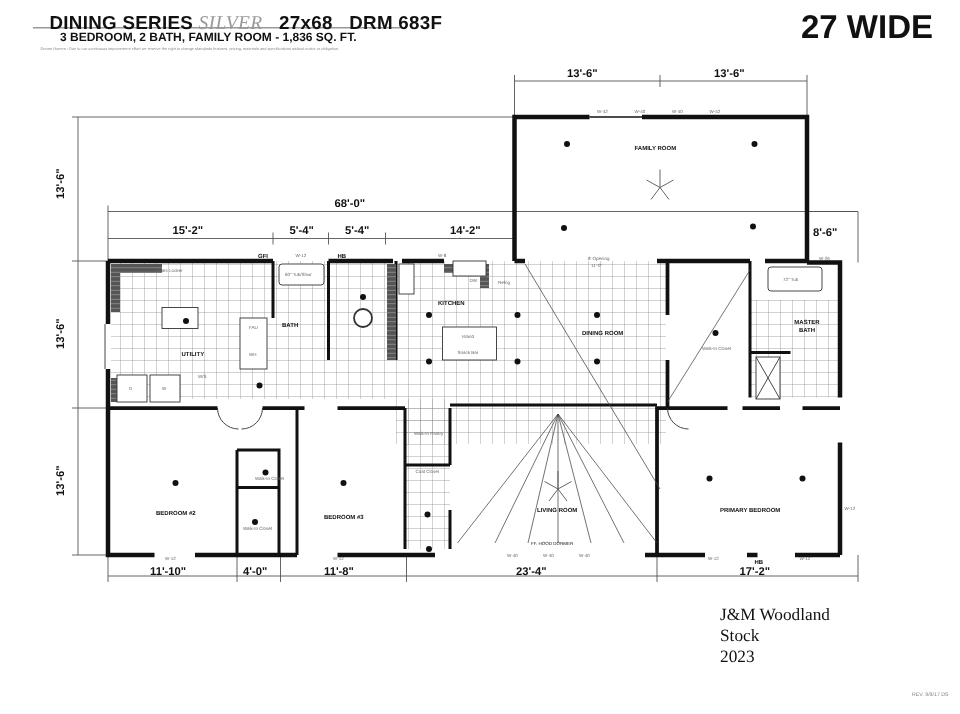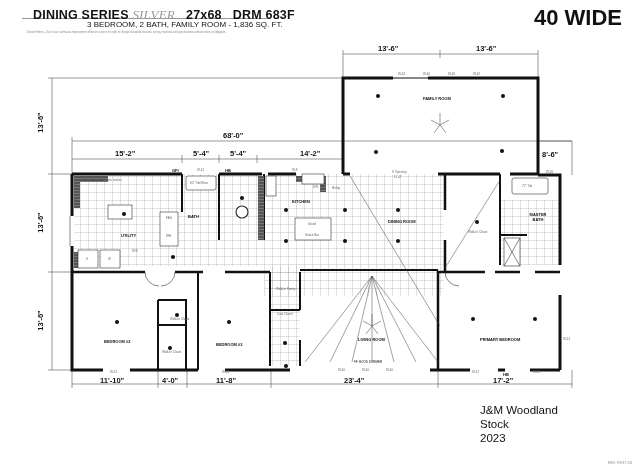--- a/index.html
+++ b/index.html
@@ -1,43 +1,43 @@
 <!DOCTYPE html>
 <html><head>
 <meta charset="utf-8">
 <style>
   html,body{margin:0;padding:0;background:#fff;}
   body{width:640px;height:476px;position:relative;overflow:hidden;font-family:"Liberation Sans",sans-serif;color:#111;}
   .abs{position:absolute;}
   .title1{left:33px;top:7px;font-size:12.5px;font-weight:bold;letter-spacing:0.2px;white-space:nowrap;}
   .title1 .silver{font-family:"Liberation Serif",serif;font-style:italic;font-weight:normal;color:#999;font-size:13px;}
-  .title2{left:40px;top:20px;font-size:8px;font-weight:normal;white-space:nowrap;margin-left:47px;}
+  .title2{left:40px;top:20px;font-size:8px;font-weight:bold;white-space:nowrap;}
   .fine{left:27px;top:31px;font-size:2.6px;color:#888;white-space:nowrap;}
   .hrule{left:22px;top:18px;width:245px;height:1px;background:#999;}
   .wide{left:534px;top:5px;font-size:22px;font-weight:bold;white-space:nowrap;}
-  .stock{left:480px;top:403px;font-size:11.5px;line-height:14px;white-space:pre;}
+  .stock{left:480px;top:403px;font-size:11.5px;line-height:14px;white-space:pre;font-family:Liberation Serif, serif;}
   .rev{left:608px;top:461px;font-size:3.5px;color:#888;}
   .dim{font-size:7.5px;font-weight:bold;white-space:nowrap;}
   .lbl{font-size:4px;font-weight:bold;white-space:nowrap;}
   .tiny{font-size:3px;color:#666;white-space:nowrap;}
   svg{position:absolute;left:0;top:0;}
 </style>
 </head>
 <body>
 
 <div class="abs hrule"></div>
 <div class="abs title1">
   <span>DINING SERIES</span>
   <span class="silver">SILVER</span>
   &nbsp;&nbsp;<span>27x68</span>
   &nbsp;&nbsp;<span>DRM 683F</span>
 </div>
 <div class="abs title2">3 BEDROOM, 2 BATH, FAMILY ROOM - 1,836 SQ. FT.</div>
 <div class="abs fine">Dream Homes - Due to our continuous improvement effort we reserve the right to change standards features, pricing, materials and specifications without notice or obligation.</div>
-<div class="abs wide">40 WIDE</div>
+<div class="abs wide">27 WIDE</div>
 
 <svg width="640" height="476" viewBox="0 0 640 476">
   <defs>
     <pattern id="tile" width="8" height="8" patternUnits="userSpaceOnUse">
       <path d="M8 0 L0 0 0 8" fill="none" stroke="#8a8a8a" stroke-width="0.5"></path>
     </pattern>
     <pattern id="cab" width="3" height="3" patternUnits="userSpaceOnUse">
       <rect width="3" height="3" fill="#555"></rect>
       <path d="M0 1.5 H3" stroke="#999" stroke-width="0.5"></path>
     </pattern>

